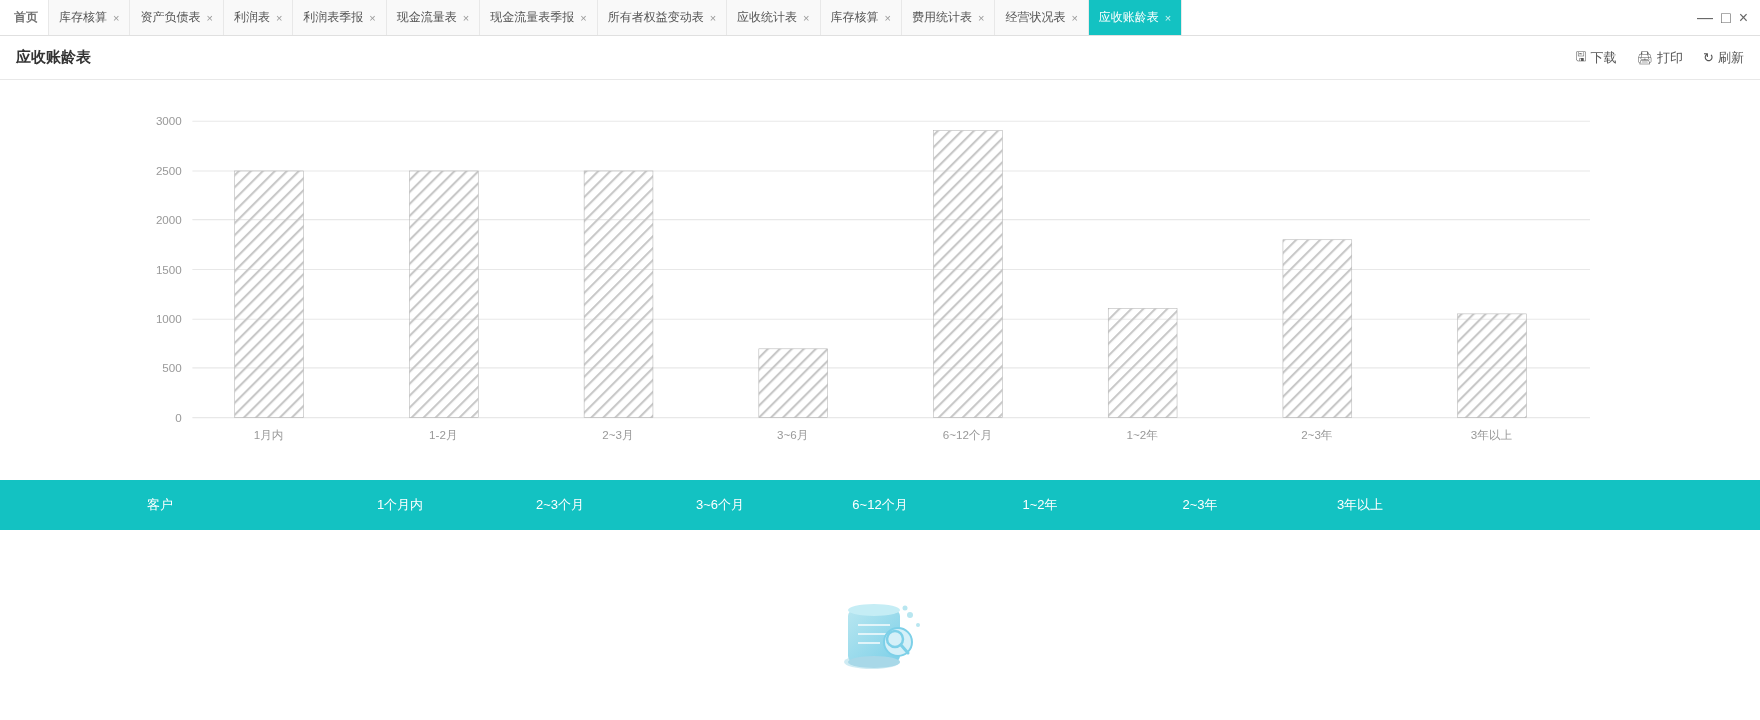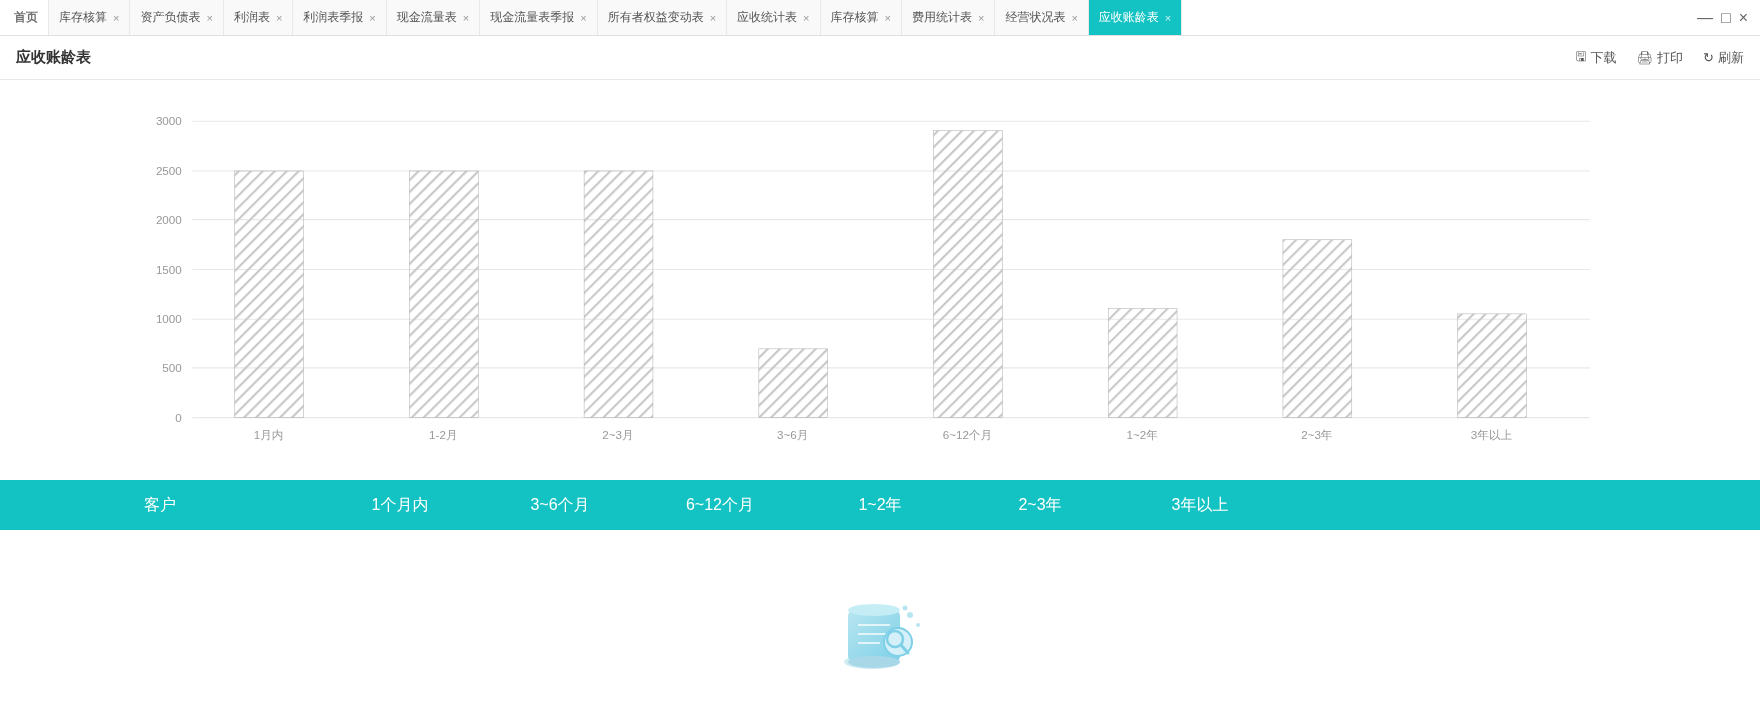--- a/index.html
+++ b/index.html
@@ -123,21 +123,21 @@
       background: #13c2c2;
       color: #fff;
       font-size: 13px;
       height: 50px;
     }
     .table-header-cell {
       display: flex;
       align-items: center;
       justify-content: center;
       padding: 0 8px;
-      font-size: 16px;
+      font-size: 13px;
       font-weight: 500;
     }
 
     
     .empty-area {
       display: flex;
       flex-direction: column;
       align-items: center;
       justify-content: flex-start;
       padding-top: 60px;
@@ -308,20 +308,21 @@
 
       <rect x="1255" y="202" width="65" height="98" class="bar-hatch"></rect>
       <text x="1287" y="320" text-anchor="middle" class="x-axis-label">3年以上</text>
     </svg>
   </div>
 
   <div class="table-header" id="table-header-row">
 
   <div class="table-header-cell">客户</div>
       <div class="table-header-cell">1个月内</div>
+      <div class="table-header-cell">2~3个月</div>
       <div class="table-header-cell">3~6个月</div>
       <div class="table-header-cell">6~12个月</div>
       <div class="table-header-cell">1~2年</div>
       <div class="table-header-cell">2~3年</div>
       <div class="table-header-cell">3年以上</div>
     </div>
 
   <div class="empty-area">
 
     <svg class="scroll-icon-svg" viewBox="0 0 100 90">

